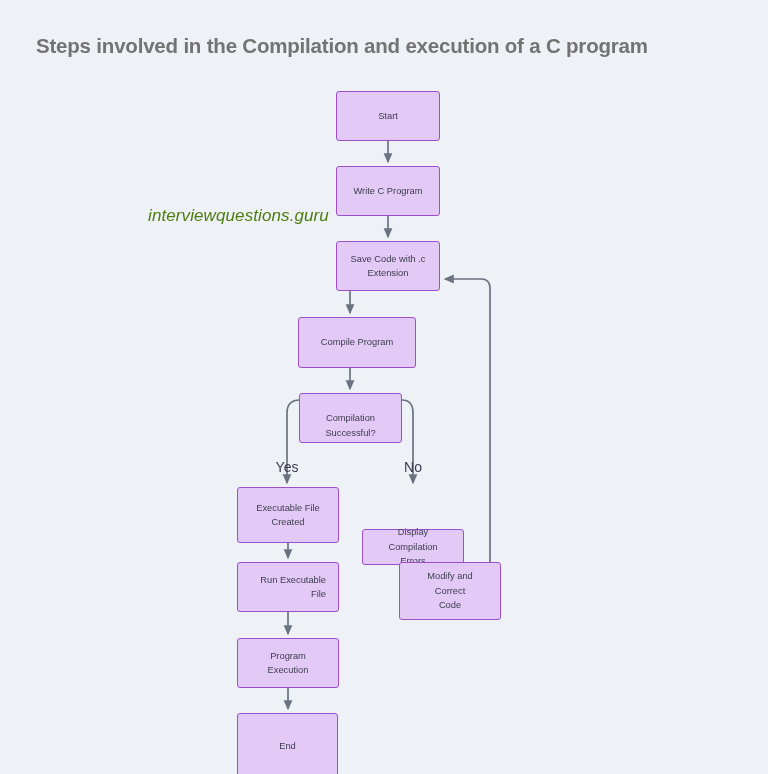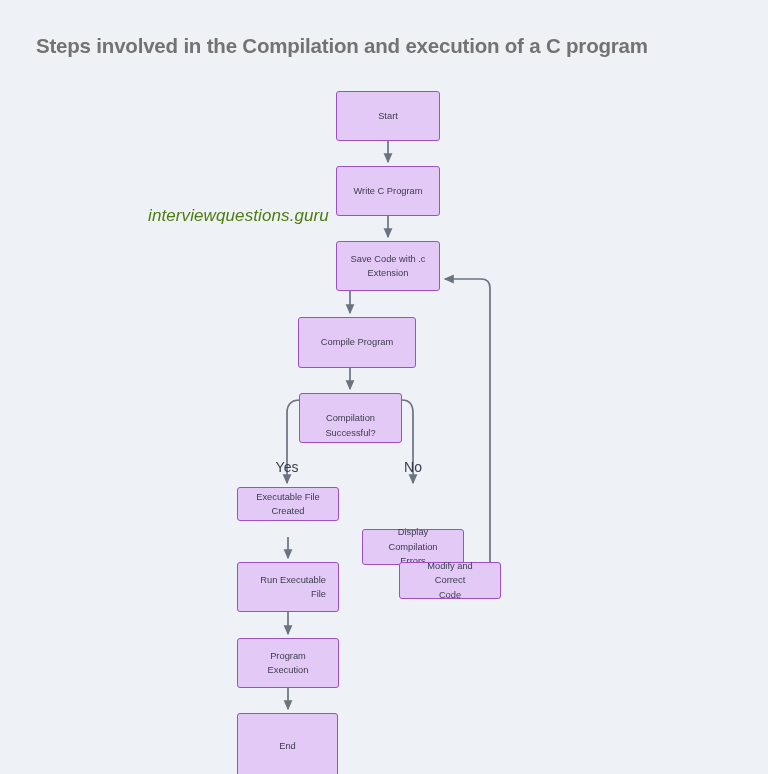--- a/index.html
+++ b/index.html
@@ -106,32 +106,32 @@
   <span class="node-label">Save Code with .c
 Extension</span>
 </div>
 <div class="node-box" style="left:298px;top:317px;width:118px;height:51px;">
   <span class="node-label">Compile Program</span>
 </div>
 <div class="node-box" style="left:299px;top:393px;width:103px;height:50px;align-items:flex-end;">
   <span class="node-label">Compilation
 Successful?</span>
 </div>
-<div class="node-box" style="left:237px;top:487px;width:102px;height:34px;">
+<div class="node-box" style="left:237px;top:487px;width:102px;height:56px;">
   <span class="node-label">Executable File
 Created</span>
 </div>
 <div class="node-box" style="left:362px;top:487px;width:102px;height:36px;margin-top:42px;">
   <span class="node-label">Display Compilation
 Errors</span>
 </div>
 <div class="node-box" style="left:237px;top:562px;width:102px;height:50px;text-align:right;">
   <span class="node-label">Run Executable File</span>
 </div>
-<div class="node-box" style="left:399px;top:562px;width:102px;height:37px;">
+<div class="node-box" style="left:399px;top:562px;width:102px;height:58px;">
   <span class="node-label">Modify and Correct
 Code</span>
 </div>
 <div class="node-box" style="left:237px;top:638px;width:102px;height:50px;">
   <span class="node-label">Program Execution</span>
 </div>
 <div class="node-box" style="left:237px;top:713px;width:101px;height:66px;">
   <span class="node-label">End</span>
 </div>
 

